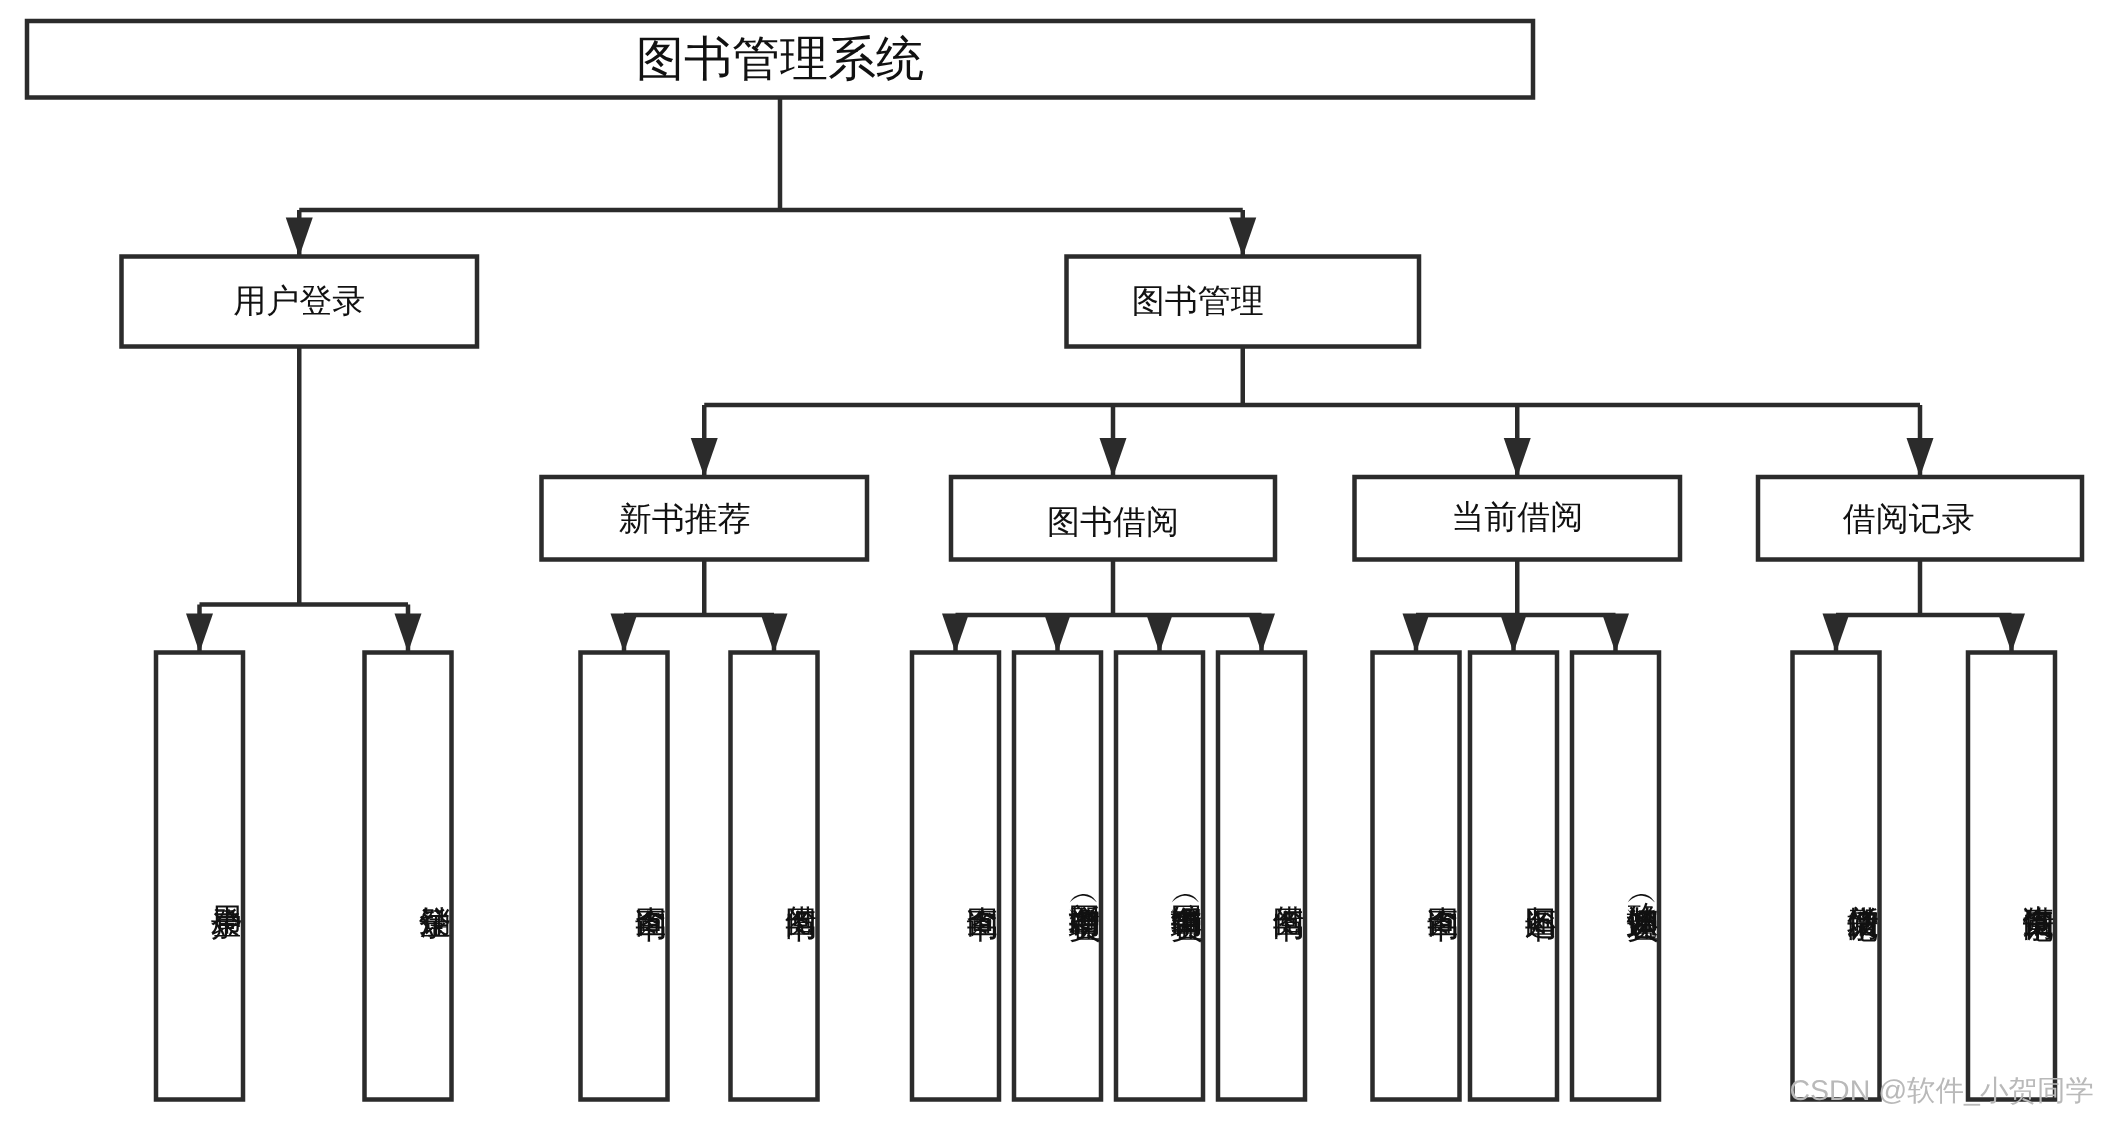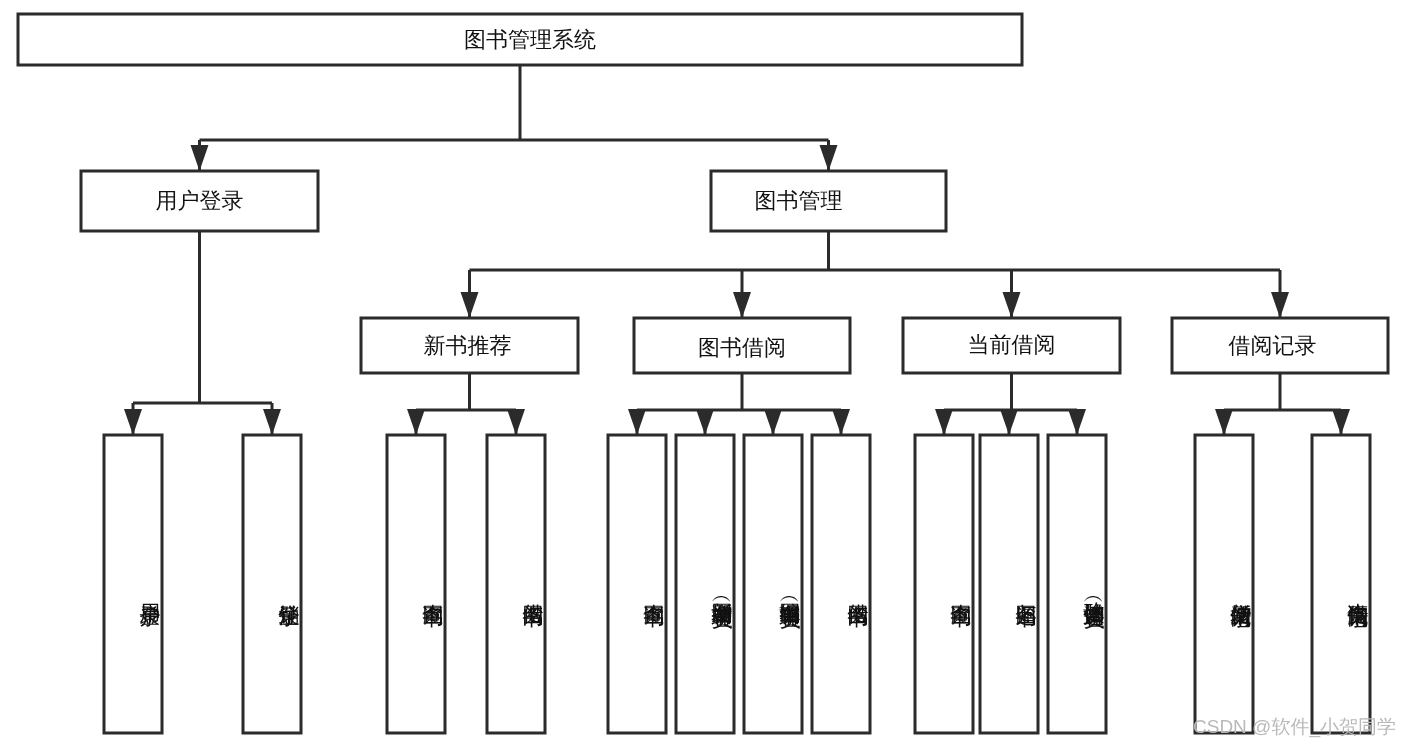--- a/index.html
+++ b/index.html
@@ -143,24 +143,24 @@
         <rect x="812" y="435" width="58" height="298" class="node-box"></rect>
         <rect x="915" y="435" width="58" height="298" class="node-box"></rect>
         <rect x="980" y="435" width="58" height="298" class="node-box"></rect>
         <rect x="1048" y="435" width="58" height="298" class="node-box"></rect>
         <rect x="1195" y="435" width="58" height="298" class="node-box"></rect>
         <rect x="1312" y="435" width="58" height="298" class="node-box"></rect>
       </g>
   </svg>
 
   <div id="labels-layer">
-      <div class="node-label" style="left: 28px; top: 14px; width: 1004px; height: 51px; font-size: 22px;">图书管理系统</div>
+      <div class="node-label" style="left: 18px; top: 14px; width: 1004px; height: 51px; font-size: 32px;">图书管理系统</div>
       <div class="node-label" style="left: 81px; top: 171px; width: 237px; height: 60px;">用户登录</div>
       <div class="node-label" style="left: 681px; top: 171px; width: 235px; height: 60px;">图书管理</div>
-      <div class="node-label" style="left: 359px; top: 318px; width: 217px; height: 55px;">新书推荐</div>
+      <div class="node-label" style="left: 348px; top: 318px; width: 217px; height: 55px;">新书推荐</div>
       <div class="node-label" style="left: 634px; top: 318px; width: 216px; height: 59px;">图书借阅</div>
       <div class="node-label" style="left: 903px; top: 318px; width: 217px; height: 53px;">当前借阅</div>
       <div class="node-label" style="left: 1172px; top: 318px; width: 201px; height: 55px;">借阅记录</div>
       <div class="node-label vertical" style="left: 104px; top: 435px; width: 58px; height: 298px; font-size: 21px;">用户登录</div>
       <div class="node-label vertical" style="left: 243px; top: 435px; width: 58px; height: 298px; font-size: 21px;">注销登录</div>
       <div class="node-label vertical" style="left: 387px; top: 435px; width: 58px; height: 298px; font-size: 21px;">查询图书</div>
       <div class="node-label vertical" style="left: 487px; top: 435px; width: 58px; height: 298px; font-size: 21px;">借阅图书</div>
       <div class="node-label vertical" style="left: 608px; top: 435px; width: 58px; height: 298px; font-size: 21px;">查询图书</div>
       <div class="node-label vertical" style="left: 676px; top: 435px; width: 58px; height: 298px; font-size: 21px;">新增图书（管理员）</div>
       <div class="node-label vertical" style="left: 744px; top: 435px; width: 58px; height: 298px; font-size: 21px;">编辑图书（管理员）</div>

